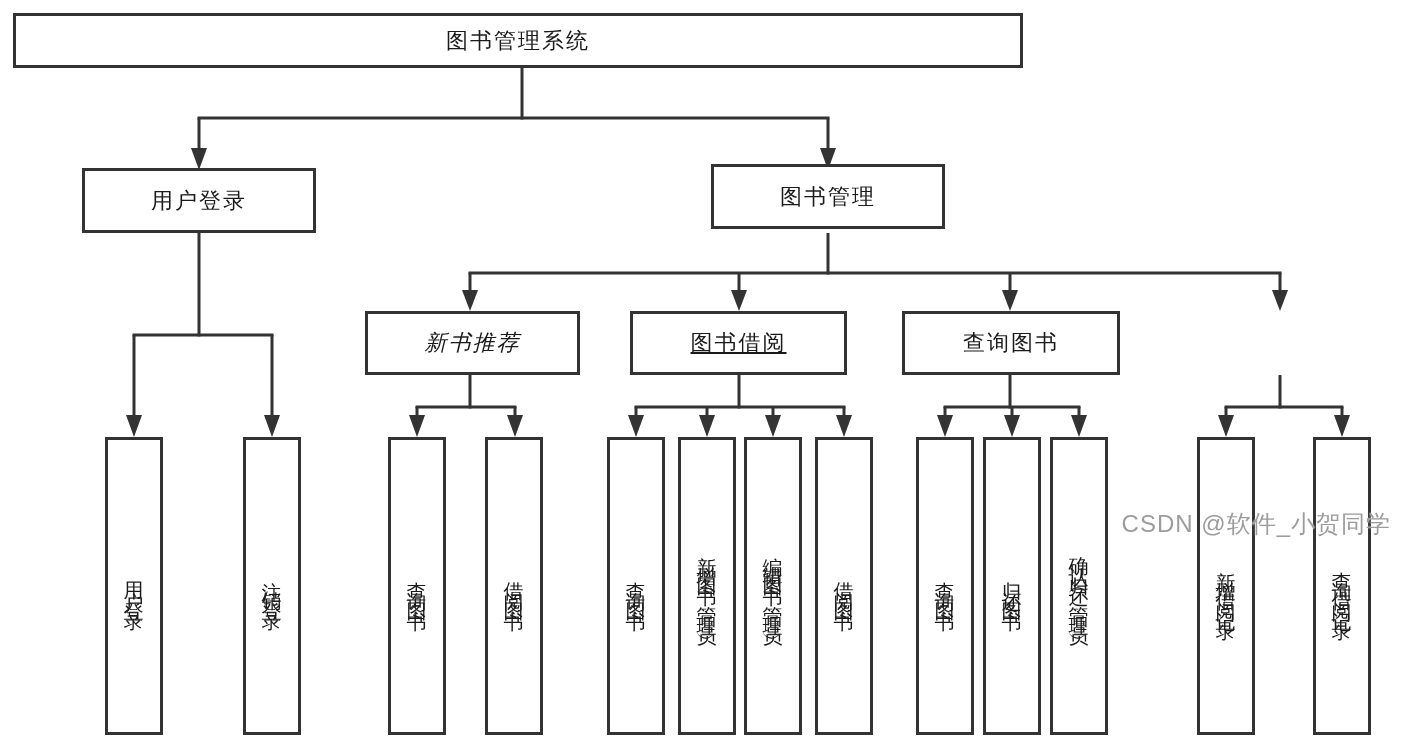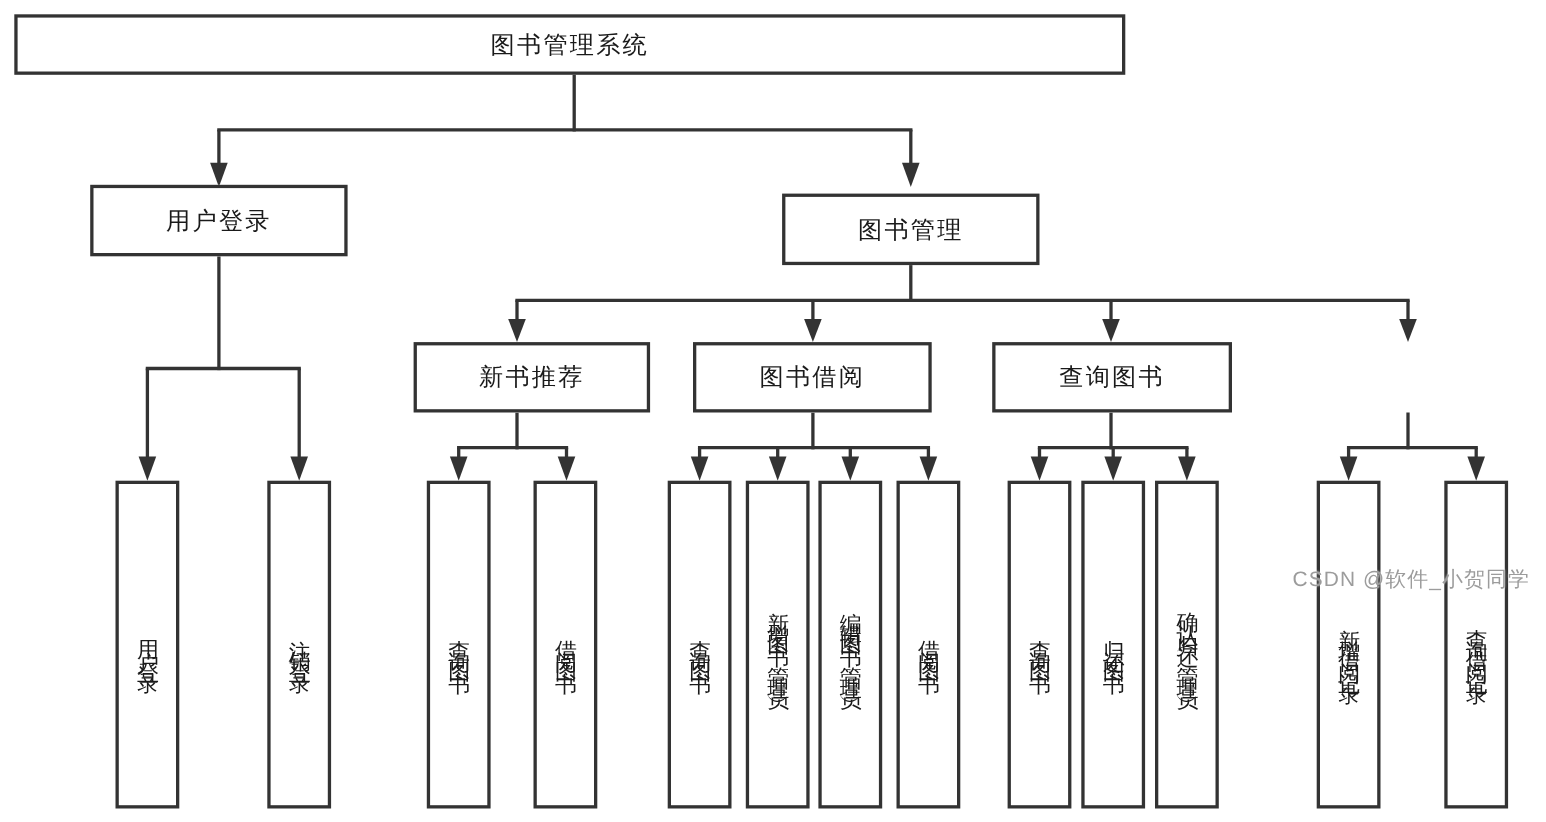--- a/index.html
+++ b/index.html
@@ -19,44 +19,44 @@
   .node.h { font-size: 22px; letter-spacing: 2px; white-space: nowrap; }
   .node.v {
     writing-mode: vertical-rl; text-orientation: mixed;
     font-size: 20px; letter-spacing: 10px;
     line-height: 1; top: 437px; width: 58px; height: 298px;
   }
   
   .n-root   { left: 13px;  top: 13px;  width: 1010px; height: 55px; }
   
   .n-login  { left: 82px;  top: 168px; width: 234px; height: 65px; }
-  .n-mgmt   { left: 711px; top: 176px; width: 234px; height: 65px; }
+  .n-mgmt   { left: 711px; top: 164px; width: 234px; height: 65px; }
   
-  .n-newbook       { left: 376px;  top: 311px; width: 215px; height: 64px; }
-  .n-bookborrow    { left: 630px;  top: 311px; width: 217px; height: 64px; }
+  .n-newbook       { left: 365px;  top: 311px; width: 215px; height: 64px; font-style: italic; }
+  .n-bookborrow    { left: 630px;  top: 311px; width: 217px; height: 64px; text-decoration: underline; }
   .n-currentborrow { left: 902px;  top: 311px; width: 218px; height: 64px; }
   .n-borrowrecord  { left: 1173px; top: 311px; width: 215px; height: 64px; }
   
   .v-login      { left: 105px; }
   .v-logout     { left: 243px; }
   .v-nb-query   { left: 388px; }
   .v-nb-borrow  { left: 485px; }
   .v-bb-query   { left: 607px; }
   .v-bb-add     { left: 678px; letter-spacing: 8px; }
   .v-bb-edit    { left: 744px; letter-spacing: 8px; }
   .v-bb-borrow  { left: 815px; }
   .v-cb-query   { left: 916px; }
   .v-cb-return  { left: 983px; }
   .v-cb-confirm { left: 1050px; letter-spacing: 8px; }
   .v-br-add     { left: 1197px; }
   .v-br-query   { left: 1313px; }
   .watermark {
     position: absolute; z-index: 3;
     right: 14px; bottom: 7px;
-    font-size: 19px; color: #9c9c9c; letter-spacing: 1px;
+    font-size: 24px; color: #9c9c9c; letter-spacing: 1px;
     text-shadow: 0 0 2px #ffffff;
     white-space: nowrap;
   }
 </style>
 </head>
 <body>
 
 <div class="canvas">
 
   <svg class="connectors" width="1405" height="747" viewBox="0 0 1405 747" stroke="#333333" stroke-width="3" fill="#333333">

